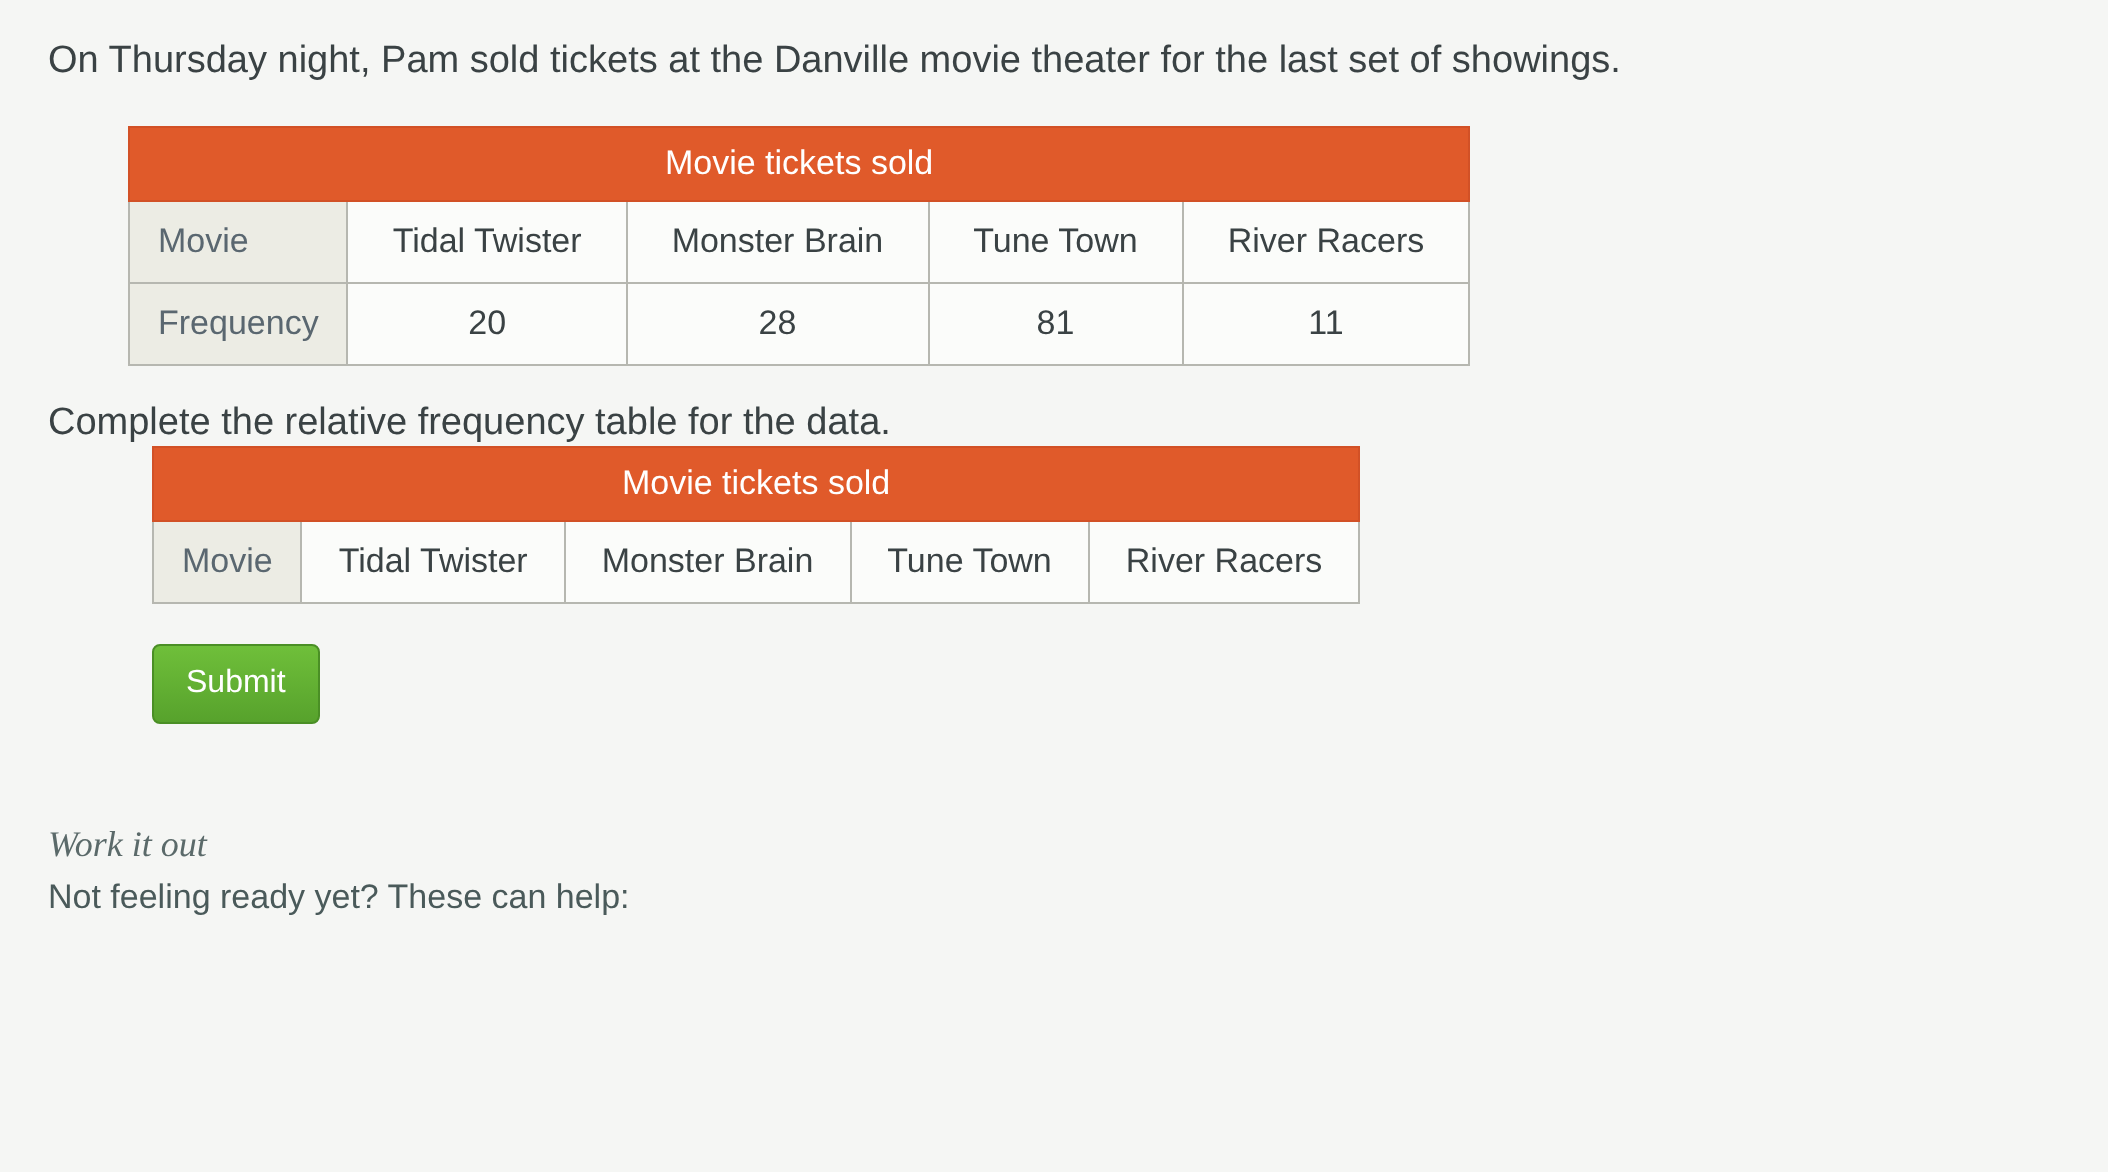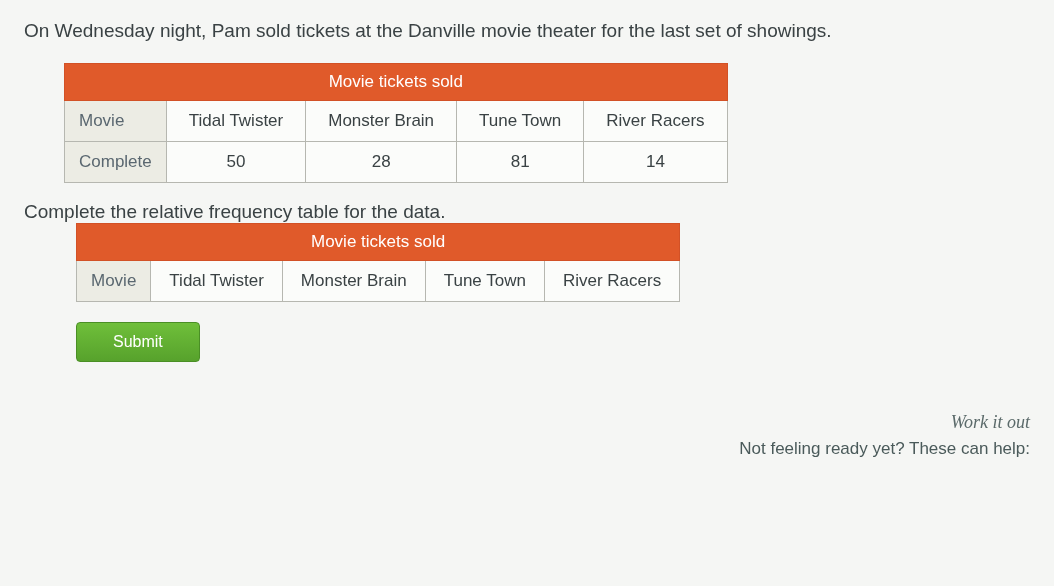--- a/index.html
+++ b/index.html
@@ -22,52 +22,52 @@
 .tbl2 { border-collapse: collapse; margin-left: 52px; margin-bottom: 20px; }
 .tbl2 th, .tbl2 td { border: 1px solid #b6b7b0; text-align: center; font-weight: normal; }
 .tbl2 .title-row td { background: #e05a2a; color: #fff; border: 1px solid #d25126; padding: 8px 0; font-size: 17px; }
 .tbl2 .label-cell { background: #ecece4; color: #5a6770; text-align: left; padding: 10px 14px; font-size: 17px; }
 .tbl2 .data-cell { background: #fbfcfa; color: #3a4244; padding: 8px 18px; font-size: 17px; }
 .inp-wrap { display: inline-flex; align-items: center; gap: 2px; }
 .inp { width: 40px; height: 24px; border: 1px solid #8a9090; background: #fdfdfc; padding:0; }
 .submit-btn {
   display: inline-block; margin-left: 52px;
   background: linear-gradient(#6fbf3a, #57a22c);
-  color: #fff; padding: 10px 36px; border-radius: 4px;
+  color: #fff; padding: 10px 16px; border-radius: 4px;
   border: 1px solid #4a8f25; font-size: 16px; cursor: pointer;
 }
-.footer { text-align: right; margin-top: 50px; color: #4a5a5a; }
+.footer { text-align: left; margin-top: 50px; color: #4a5a5a; }
 .wio { font-family: Georgia, serif; font-style: italic; color: #5b6a6a; font-size: 18px; margin-bottom: 6px; display:block; }
 .help { font-size: 17px; color: #4a5a5a; }
 </style>
 </head>
 <body>
 
 
 
-<div class="prompt">On Wednesday night, Pam sold tickets at the Danville movie theater for the last set of showings.</div>
+<div class="prompt">On Thursday night, Pam sold tickets at the Danville movie theater for the last set of showings.</div>
 
 <table class="tbl">
   <tbody>
       <tr class="title-row">
         <td colspan="5">Movie tickets sold</td>
       </tr>
   <tr>
     <td class="label-cell">Movie</td>
     <td class="data-cell">Tidal Twister</td>
     <td class="data-cell">Monster Brain</td>
     <td class="data-cell">Tune Town</td>
     <td class="data-cell">River Racers</td>
   </tr>
   <tr>
-    <td class="label-cell">Complete</td>
-    <td class="data-cell">50</td>
+    <td class="label-cell">Frequency</td>
+    <td class="data-cell">20</td>
     <td class="data-cell">28</td>
     <td class="data-cell">81</td>
-    <td class="data-cell">14</td>
+    <td class="data-cell">11</td>
   </tr>
 </tbody>
   </table>
 
 <div class="sub-prompt">Complete the relative frequency table for the data.</div>
 
 <table class="tbl2">
   <tbody>
       <tr class="title-row">
         <td colspan="5">Movie tickets sold</td>

